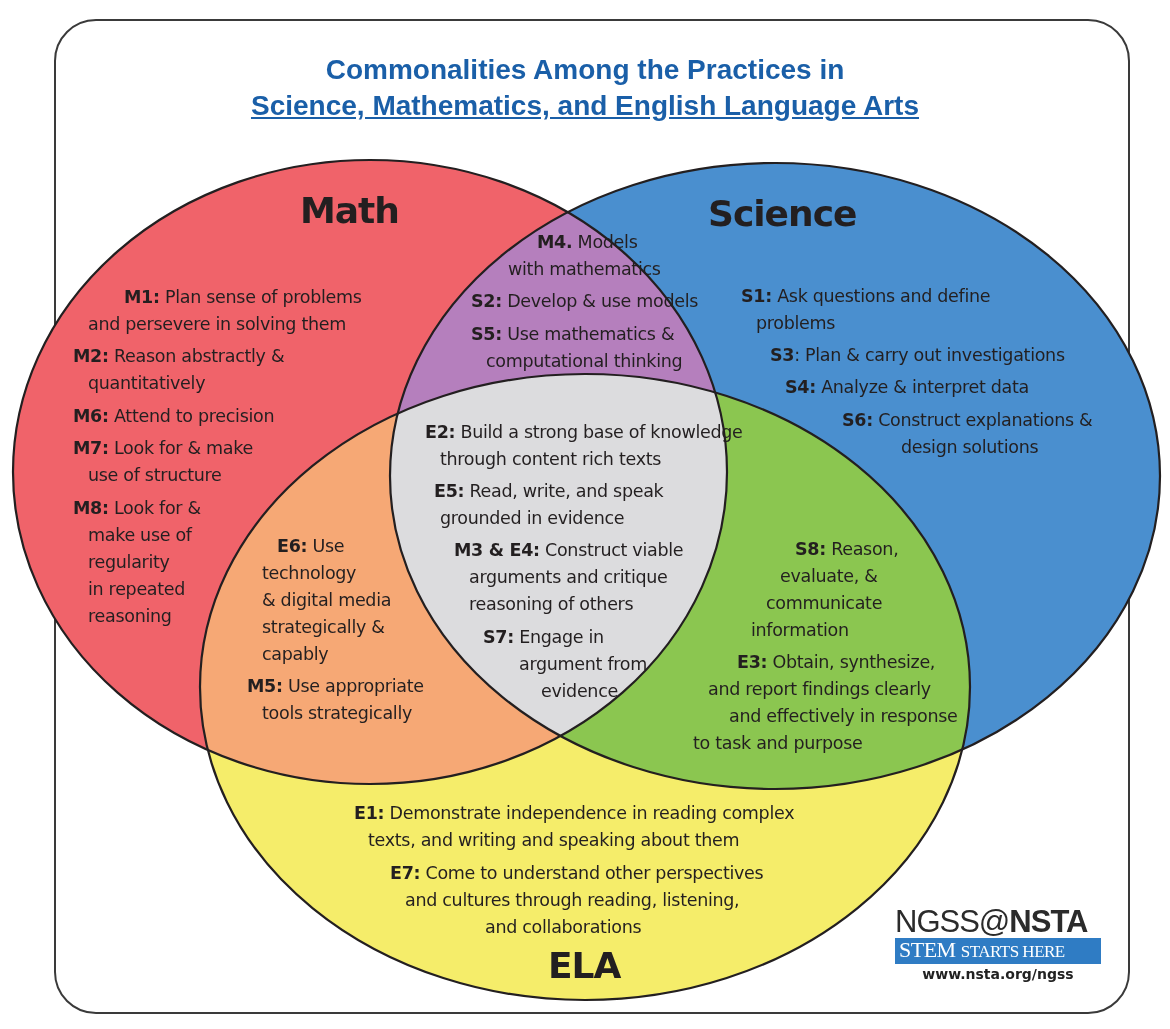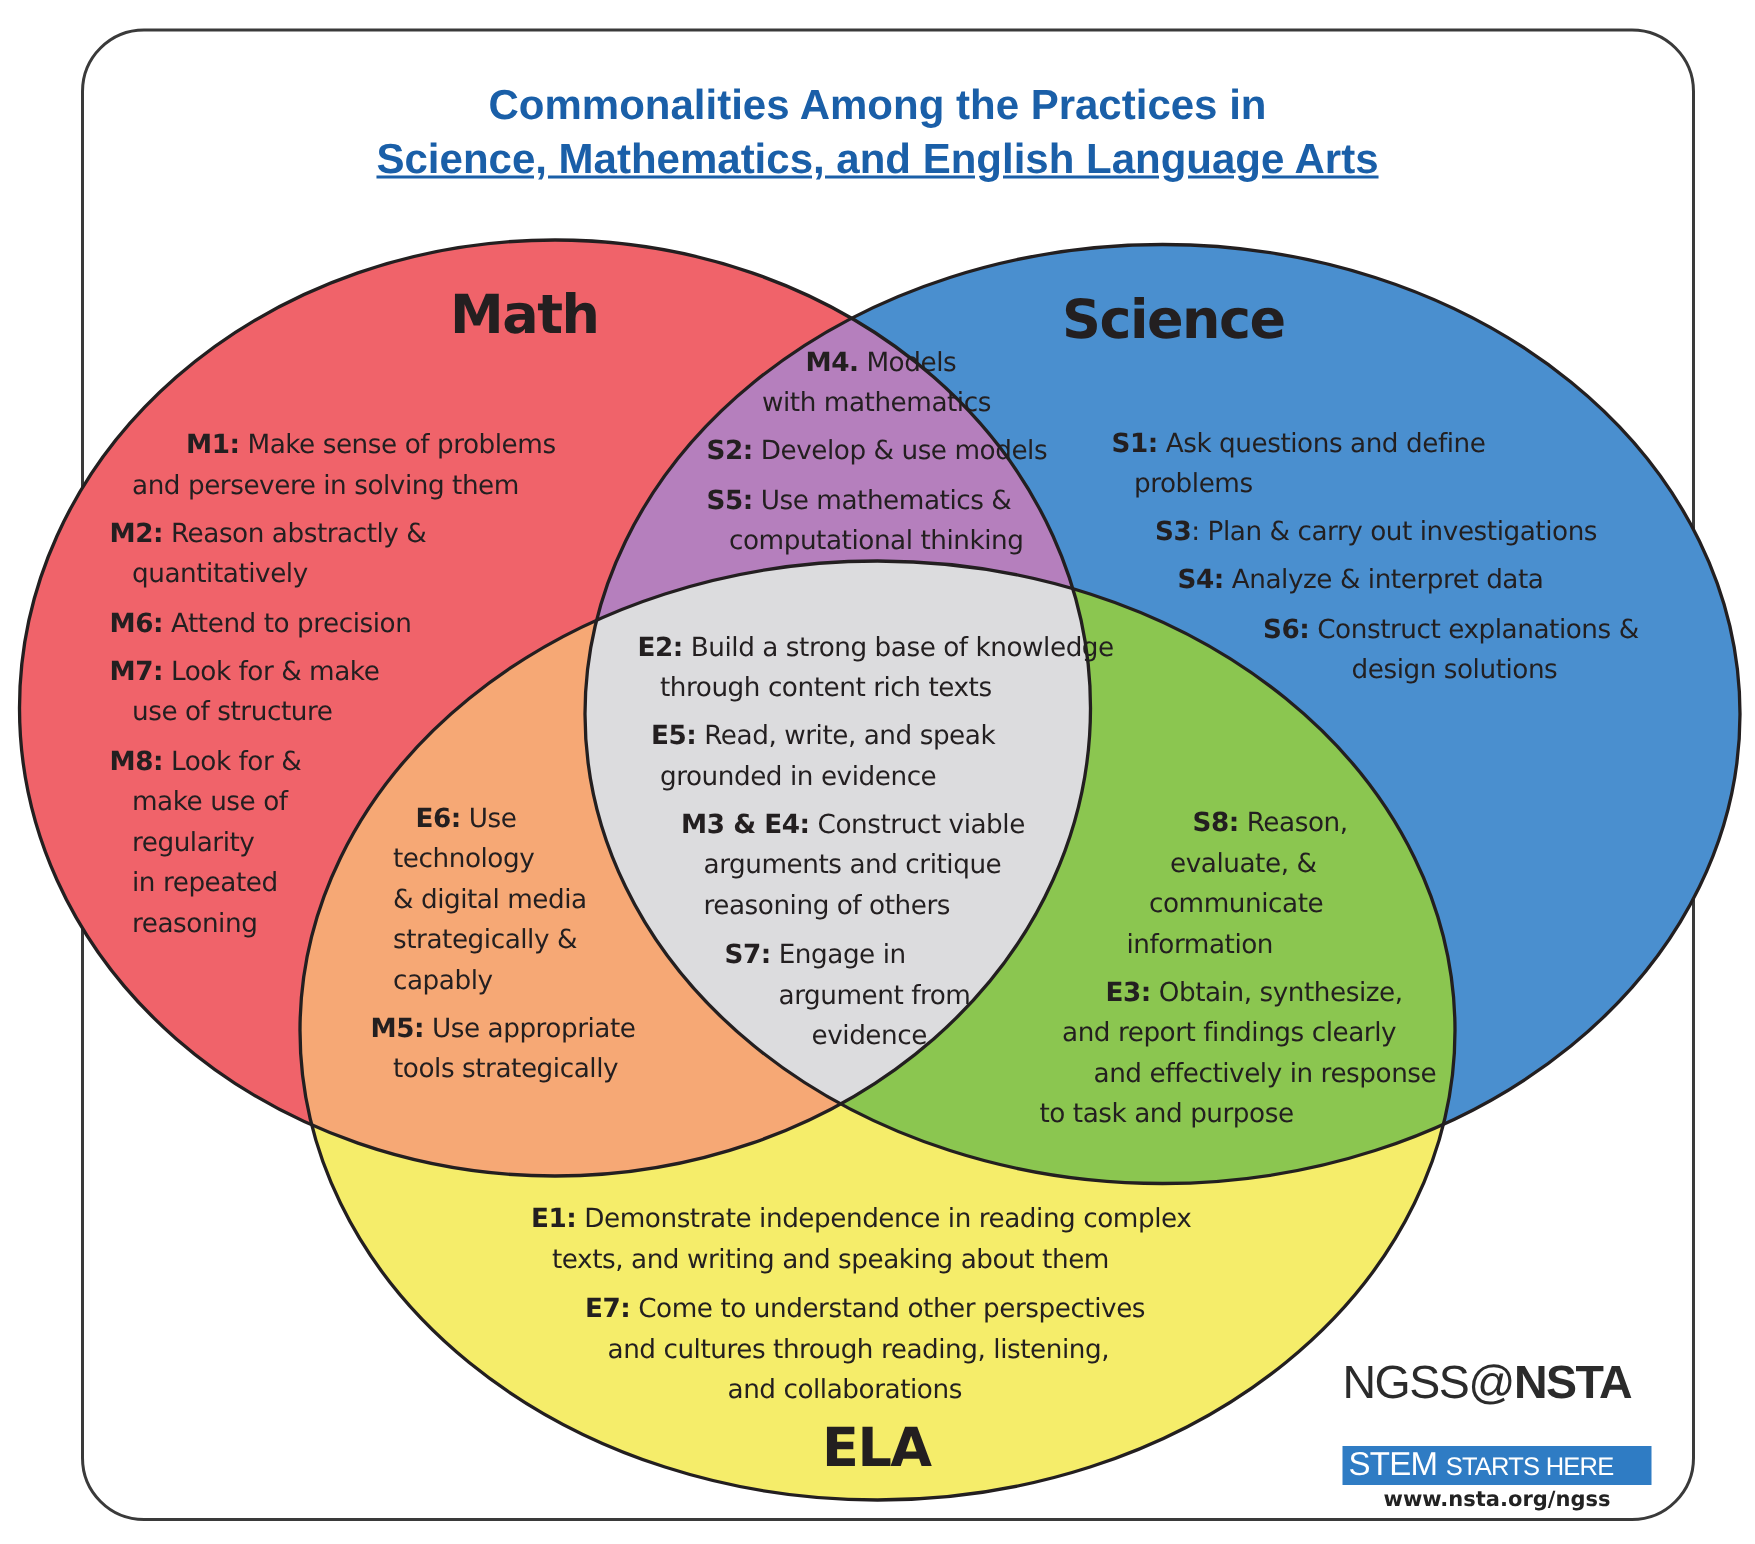--- a/index.html
+++ b/index.html
@@ -7,21 +7,21 @@
   .frame { position:absolute; left:54px; top:19px; width:1076px; height:995px; border:2px solid #3a3a3a; border-radius:42px; box-sizing:border-box; }
   .title { position:absolute; left:0; width:1170px; text-align:center; color:#1a5fa8; font-family:"Liberation Sans", sans-serif; font-weight:bold; font-size:28px; line-height:36px; }
   svg.venn { position:absolute; left:0; top:0; }
   .lbl { position:absolute; font-family:"DejaVu Sans", sans-serif; color:#231f20; font-size:17.5px; line-height:27px; white-space:nowrap; letter-spacing:-0.3px; }
   .lbl b { font-weight:bold; }
   .big { position:absolute; font-family:"DejaVu Sans", sans-serif; font-weight:bold; color:#231f20; font-size:36px; letter-spacing:-1px; }
   .logo { position:absolute; left:895px; top:906px; width:206px; }
   .logo-top { font-family:"Liberation Sans", sans-serif; font-size:31px; line-height:32px; color:#2b2b2b; letter-spacing:-1px; }
   .logo-top .light { font-weight:normal; }
   .logo-top .heavy { font-weight:bold; }
-  .logo-band { background:#2f7cc4; color:#ffffff; font-family:Liberation Sans, sans-serif; font-size:22px; line-height:24px; padding:0 4px; letter-spacing:-0.5px;margin-top:26px; }
+  .logo-band { background:#2f7cc4; color:#ffffff; font-family:Liberation Serif, serif; font-size:22px; line-height:24px; padding:0 4px; letter-spacing:-0.5px; }
   .logo-band .small { font-size:17px; }
   .logo-url { font-family:"DejaVu Sans", sans-serif; font-weight:bold; font-size:14px; color:#222; text-align:center; margin-top:2px; }
 </style>
 </head>
 <body>
 
 <div class="frame"></div>
 
 <div class="title" style="top:52px;">Commonalities Among the Practices in</div>
 <div class="title" style="top:88px;text-decoration:underline;">Science, Mathematics, and English Language Arts</div>
@@ -58,21 +58,21 @@
 
   <ellipse cx="370" cy="472" rx="357" ry="312" fill="none" stroke="#231f20" stroke-width="2.2"></ellipse>
   <ellipse cx="775" cy="476" rx="385" ry="313" fill="none" stroke="#231f20" stroke-width="2.2"></ellipse>
   <ellipse cx="585" cy="687" rx="385" ry="313" fill="none" stroke="#231f20" stroke-width="2.2"></ellipse>
 </svg>
 
 <div class="big" style="left:300px;top:190px;">Math</div>
 <div class="big" style="left:708px;top:193px;">Science</div>
 <div class="big" style="left:548px;top:945px;">ELA</div>
 
-<div class="lbl" style="left:124px;top:284px;"><b>M1:</b><span> Make sense of problems</span></div>
+<div class="lbl" style="left:124px;top:284px;"><b>M1:</b><span> Plan sense of problems</span></div>
 <div class="lbl" style="left:88px;top:311px;">and persevere in solving them</div>
 <div class="lbl" style="left:73px;top:343px;"><b>M2:</b><span> Reason abstractly &amp;</span></div>
 <div class="lbl" style="left:88px;top:370px;">quantitatively</div>
 <div class="lbl" style="left:73px;top:403px;"><b>M6:</b><span> Attend to precision</span></div>
 <div class="lbl" style="left:73px;top:435px;"><b>M7:</b><span> Look for &amp; make</span></div>
 <div class="lbl" style="left:88px;top:462px;">use of structure</div>
 <div class="lbl" style="left:73px;top:495px;"><b>M8:</b><span> Look for &amp;</span></div>
 <div class="lbl" style="left:88px;top:522px;">make use of</div>
 <div class="lbl" style="left:88px;top:549px;">regularity</div>
 <div class="lbl" style="left:88px;top:576px;">in repeated</div>

